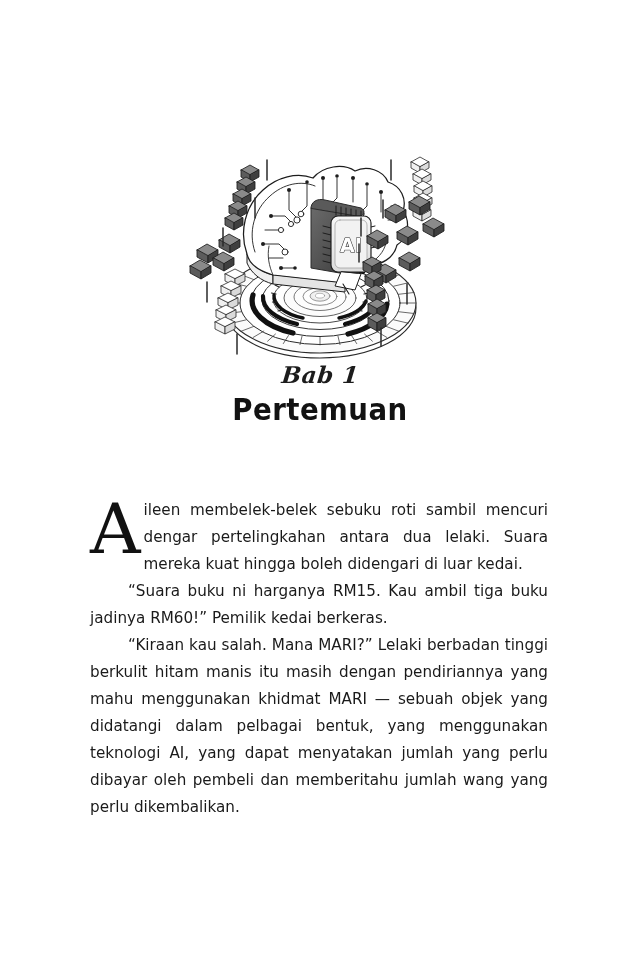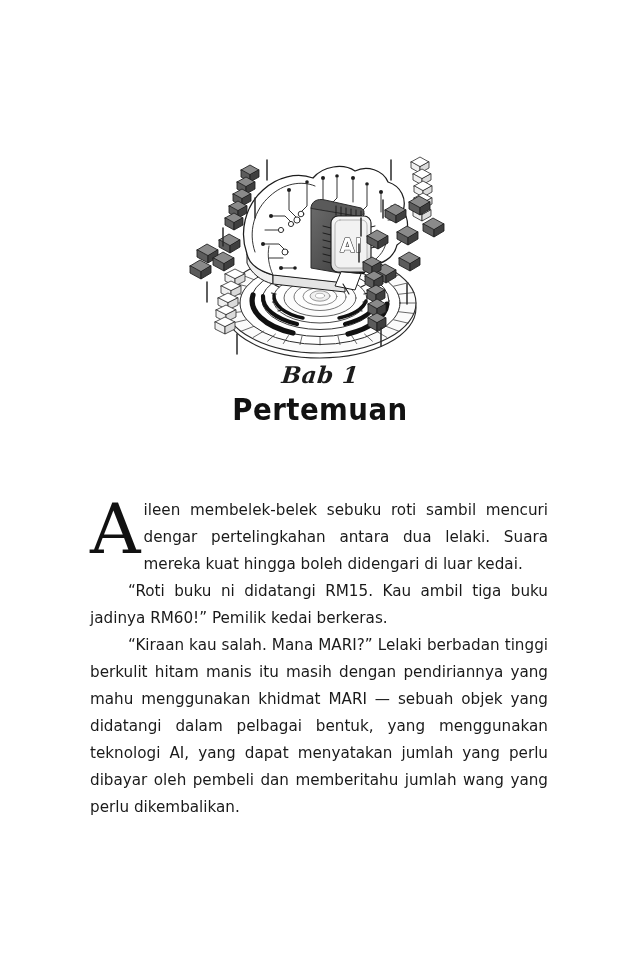--- a/index.html
+++ b/index.html
@@ -435,18 +435,18 @@
   </div>
 
   <div class="chapter-head">
     <div class="chapter-number">Bab 1</div>
     <div class="chapter-title">Pertemuan</div>
   </div>
 
   <div class="body-text">
     <p class="dropcap-para"><span class="dropcap">A</span><span>ileen membelek-belek sebuku roti sambil mencuri dengar pertelingkahan antara dua lelaki. Suara mereka kuat hingga boleh didengari di luar kedai.</span></p>
 
-    <p class="indented"><span>“Roti buku ni didatangi RM15. Kau ambil tiga buku jadinya RM60!” Pemilik kedai berkeras.</span></p>
+    <p class="indented"><span>“Suara buku ni harganya RM15. Kau ambil tiga buku jadinya RM60!” Pemilik kedai berkeras.</span></p>
 
     <p class="indented"><span>“Kiraan kau salah. Mana MARI?” Lelaki berbadan tinggi berkulit hitam manis itu masih dengan pendiriannya yang mahu menggunakan khidmat MARI — sebuah objek yang didatangi dalam pelbagai bentuk, yang menggunakan teknologi AI, yang dapat menyatakan jumlah yang perlu dibayar oleh pembeli dan memberitahu jumlah wang yang perlu dikembalikan.</span></p>
   </div>
 
 </div>
 
 </body></html>

